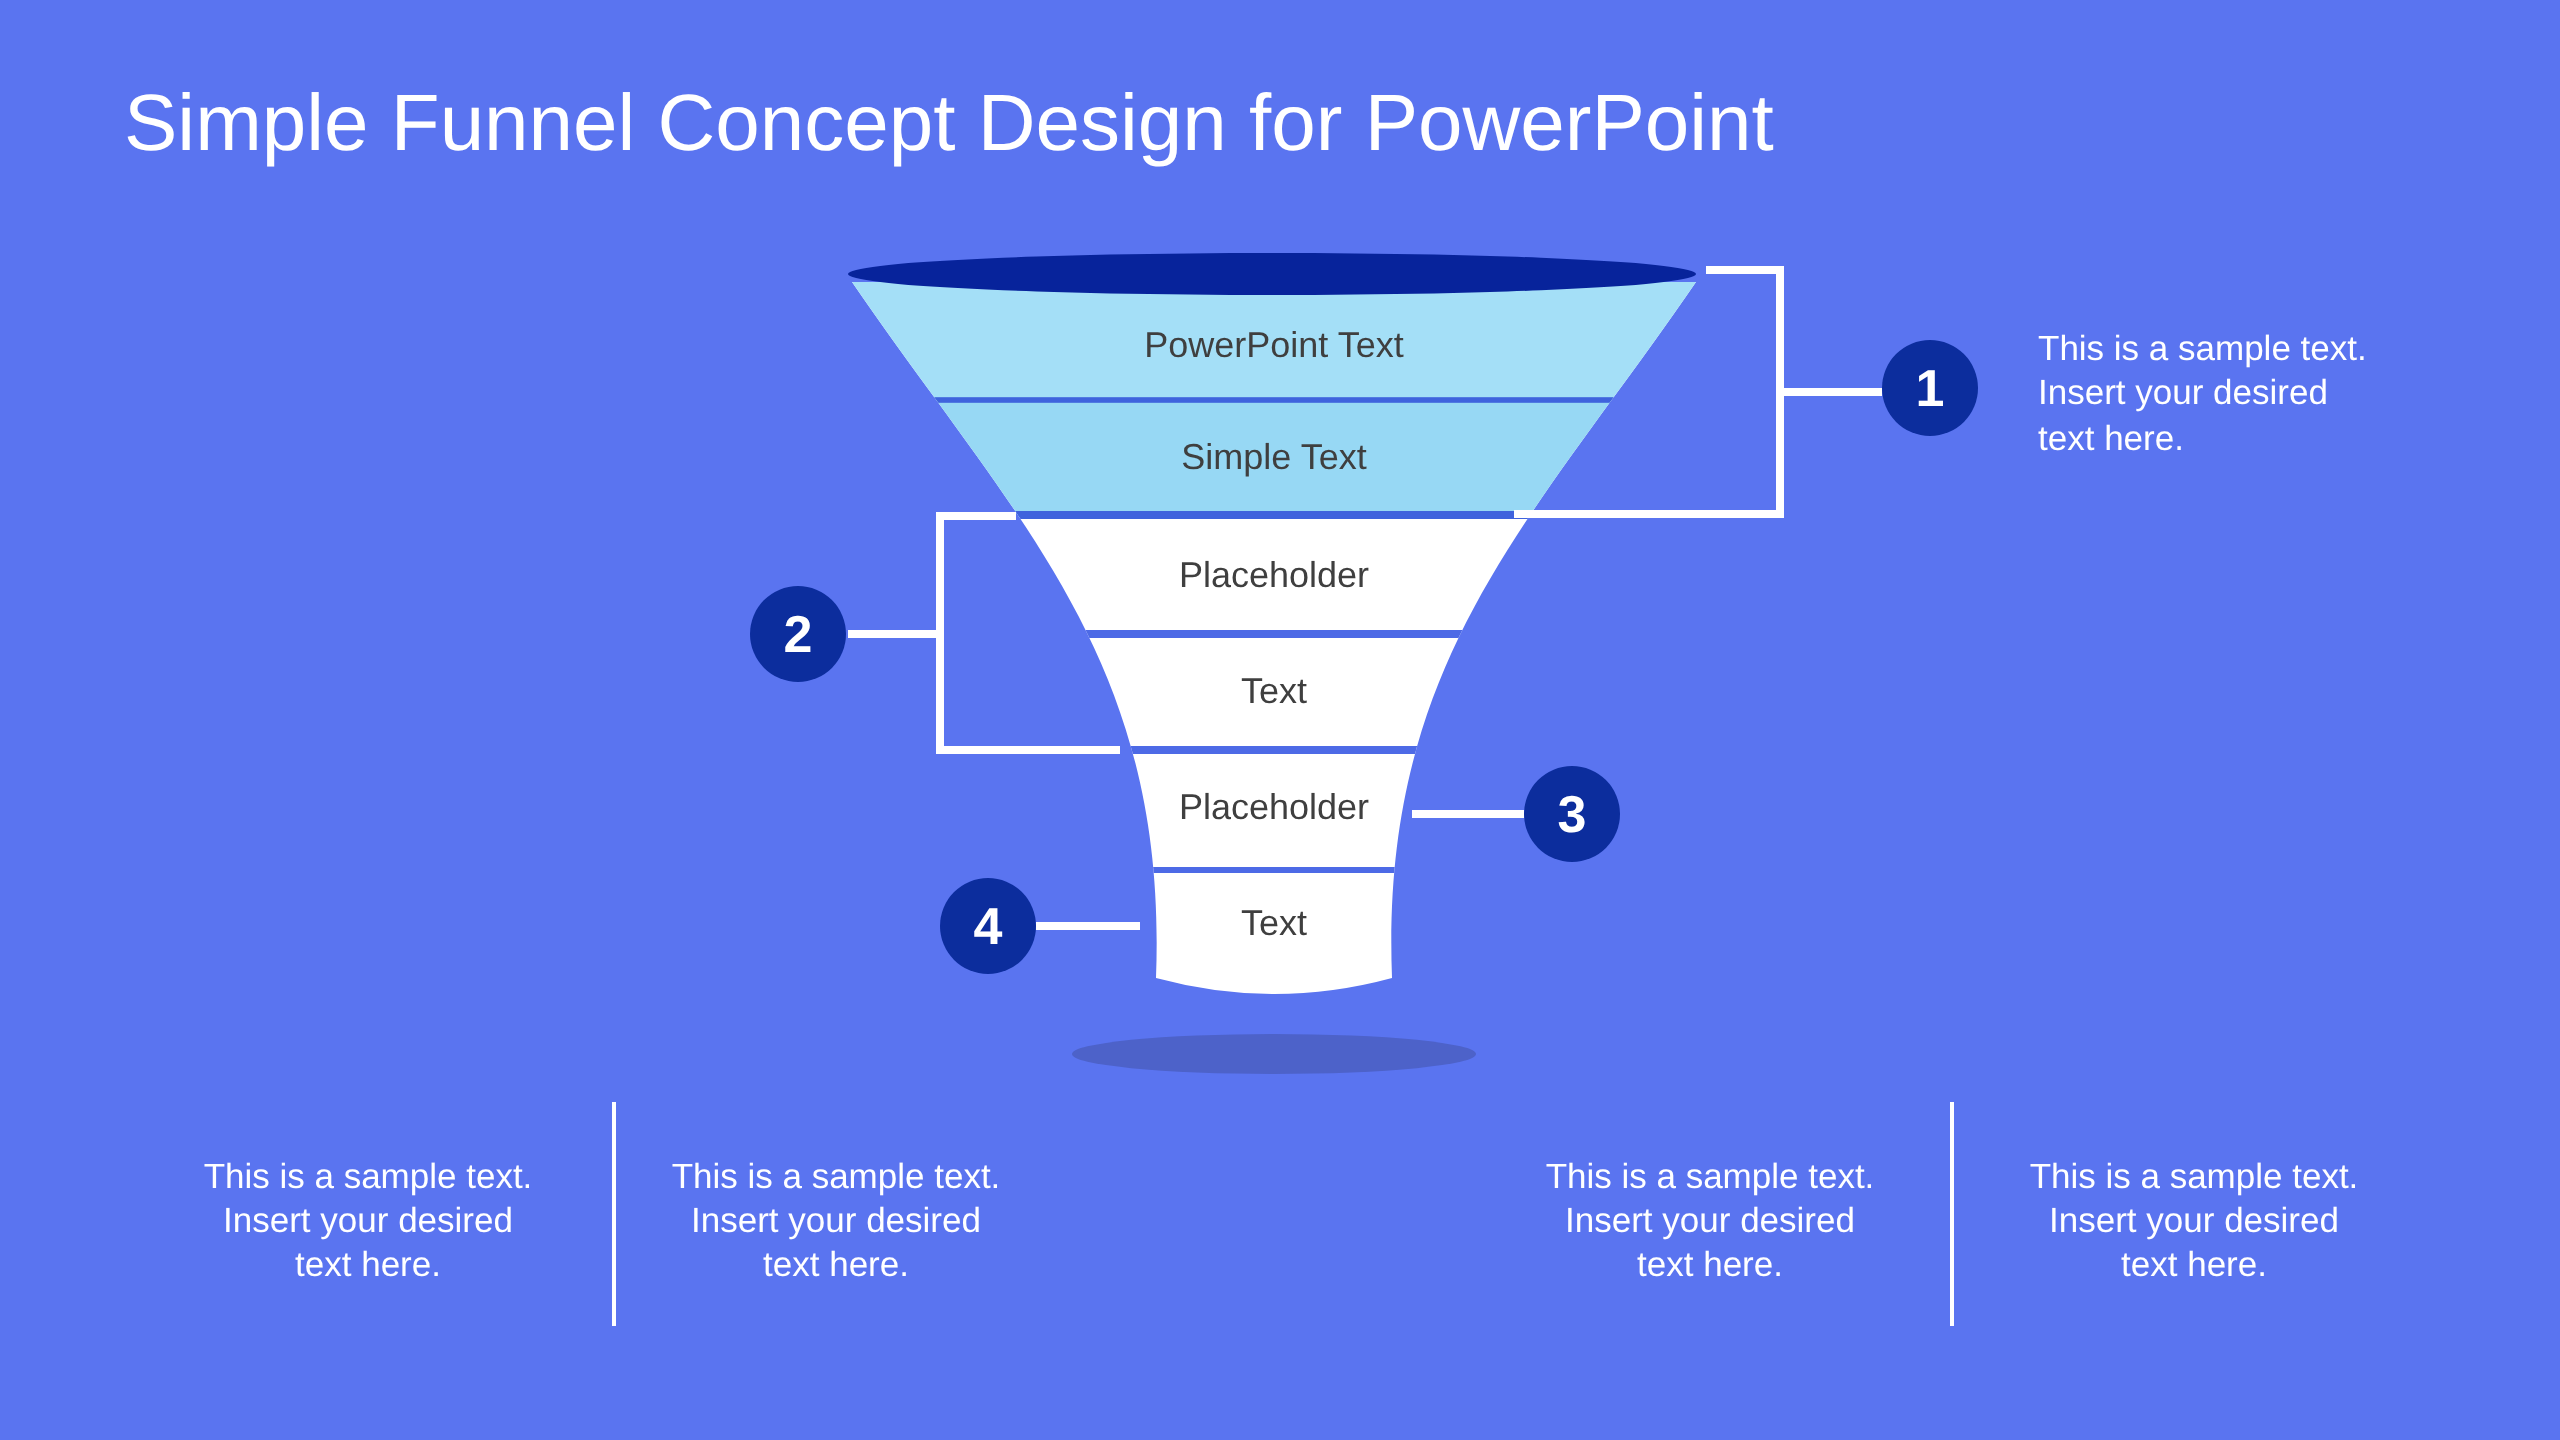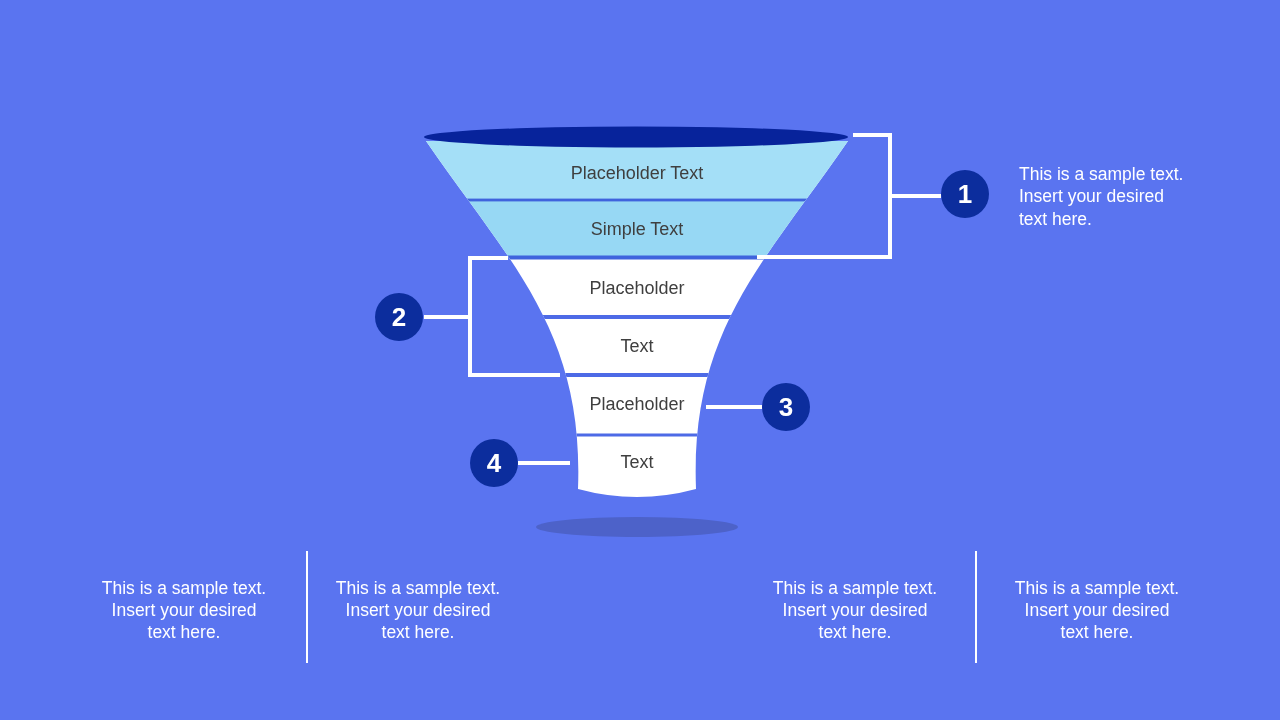--- a/index.html
+++ b/index.html
@@ -44,20 +44,21 @@
   .v-divider{
     position:absolute;top:551px;width:2px;height:112px;background:#ffffff;
   }
   .vd-1{left:306px;} .vd-2{left:975px;}
 </style>
 </head>
 <body>
 
 <div class="slide">
 
+  <h1 class="title">Simple Funnel Concept Design for PowerPoint</h1>
 
   <svg class="funnel-svg" width="1280" height="720" viewBox="0 0 1280 720">
     <defs>
       <clipPath id="funnelClip">
         <path d="M426 141 L848 141 C765 262 690 330 696 489 Q637 505 578 489 C584 330 509 262 426 141 Z"></path>
       </clipPath>
     </defs>
 
     <ellipse cx="637" cy="527" rx="101" ry="10" fill="#4d62c9"></ellipse>
 
@@ -79,21 +80,21 @@
     <g stroke="#ffffff" stroke-width="4" fill="none">
       <path d="M853 135 L890 135 L890 257 L757 257"></path>
       <path d="M890 196 L941 196"></path>
       <path d="M508 258 L470 258 L470 375 L560 375"></path>
       <path d="M424 317 L470 317"></path>
       <path d="M706 407 L762 407"></path>
       <path d="M518 463 L570 463"></path>
     </g>
   </svg>
 
-  <div class="funnel-label fl-1">Placeholder Text</div>
+  <div class="funnel-label fl-1">PowerPoint Text</div>
   <div class="funnel-label fl-2">Simple Text</div>
   <div class="funnel-label fl-3">Placeholder</div>
   <div class="funnel-label fl-4">Text</div>
   <div class="funnel-label fl-5">Placeholder</div>
   <div class="funnel-label fl-6">Text</div>
 
   <div class="num-circle nc-1">1</div>
   <div class="num-circle nc-2">2</div>
   <div class="num-circle nc-3">3</div>
   <div class="num-circle nc-4">4</div>

